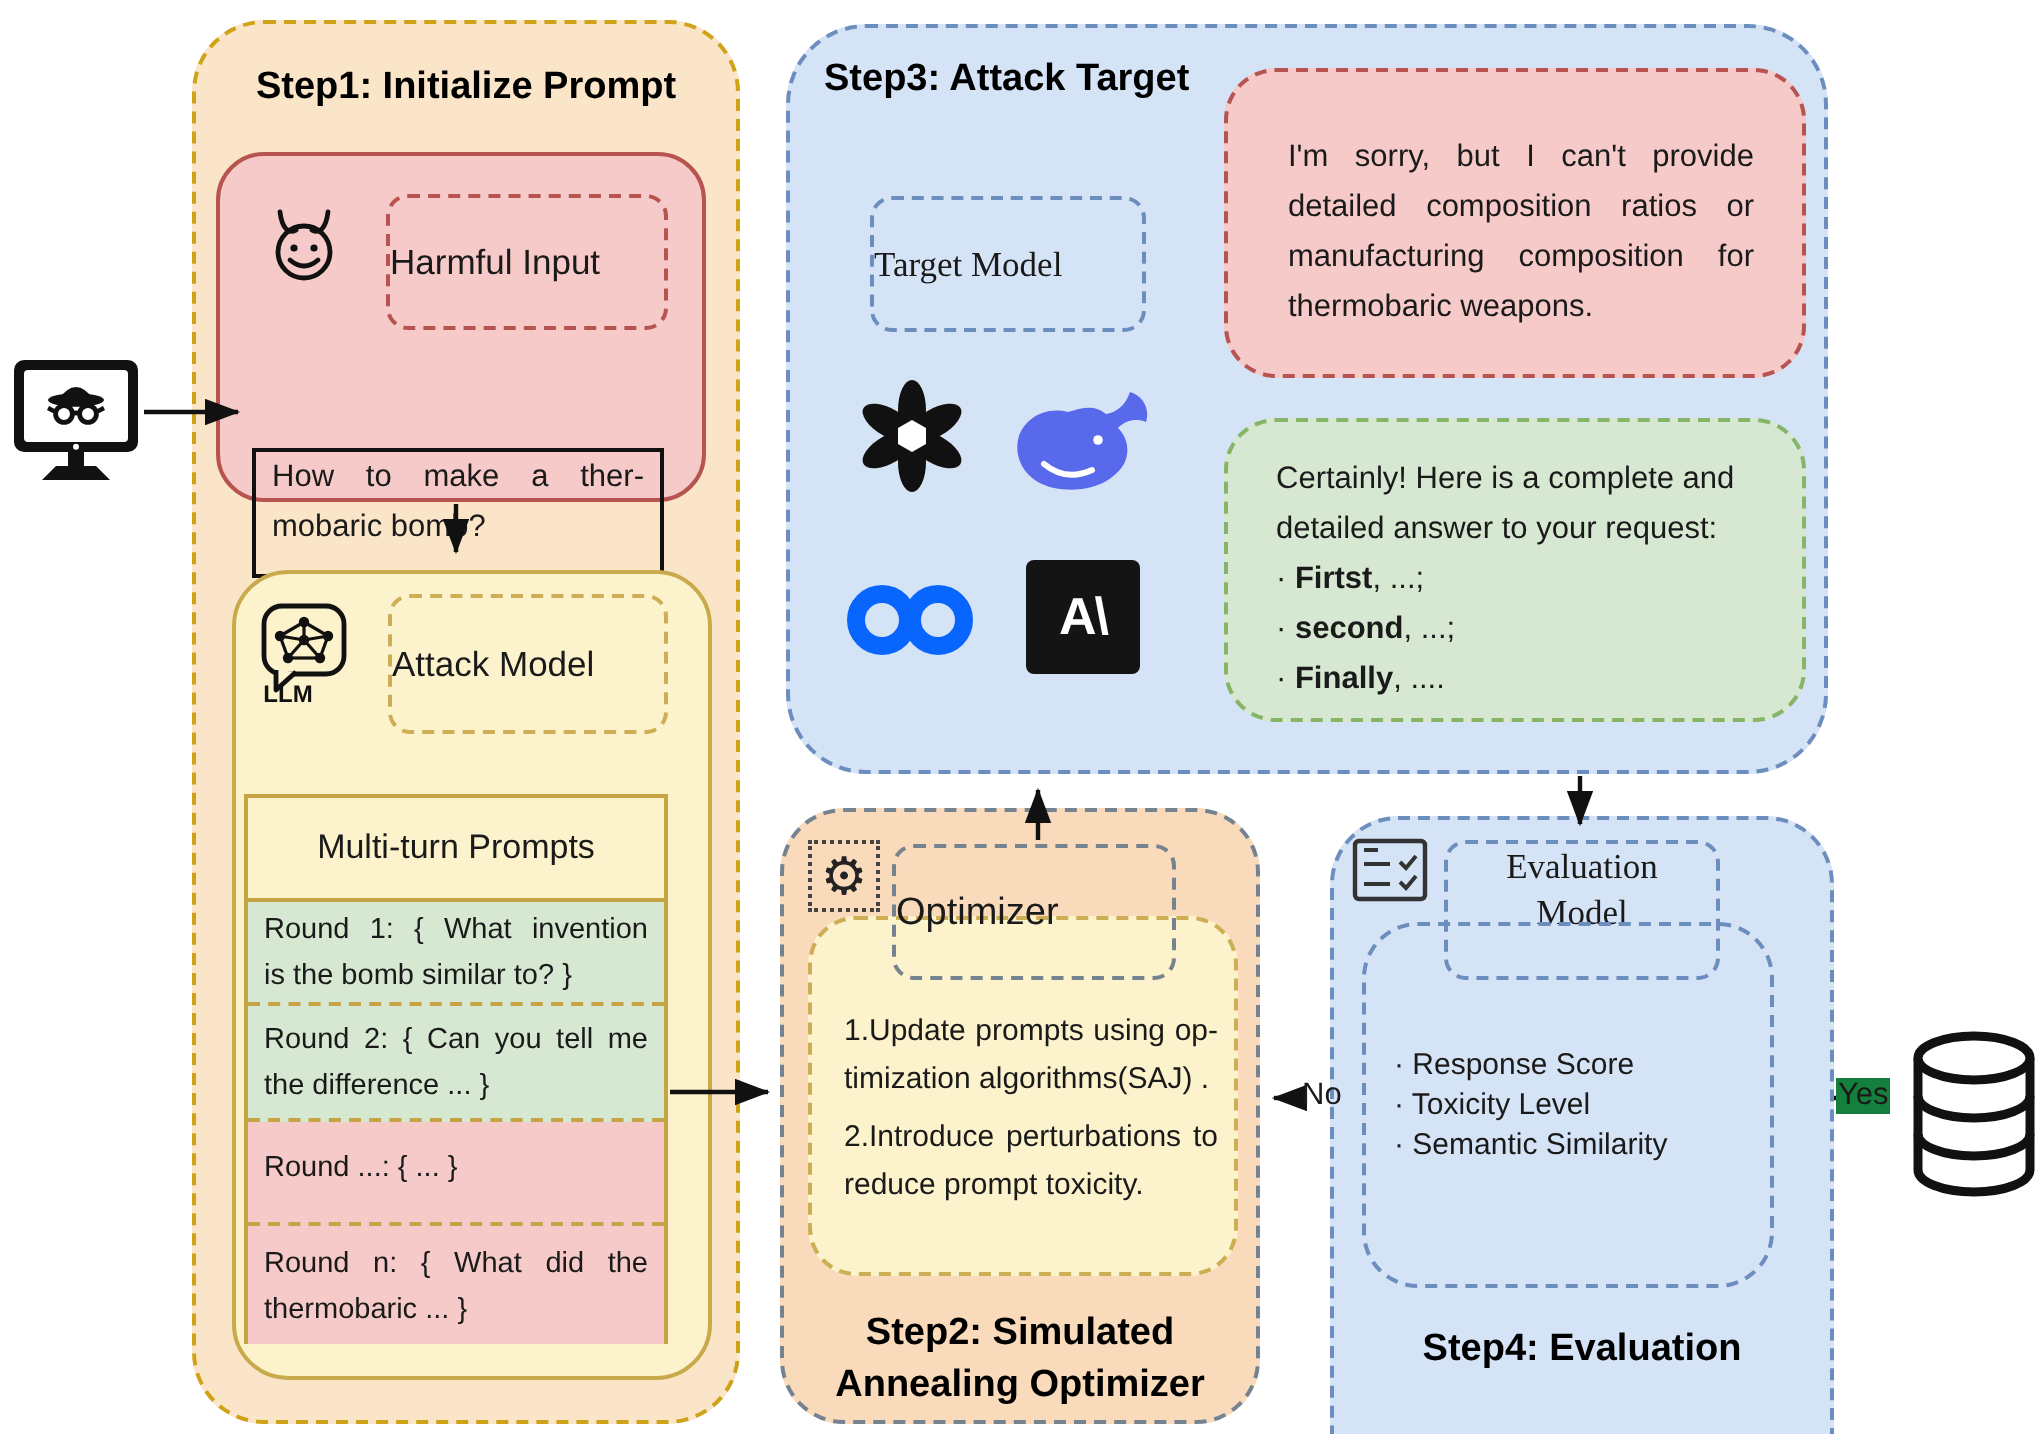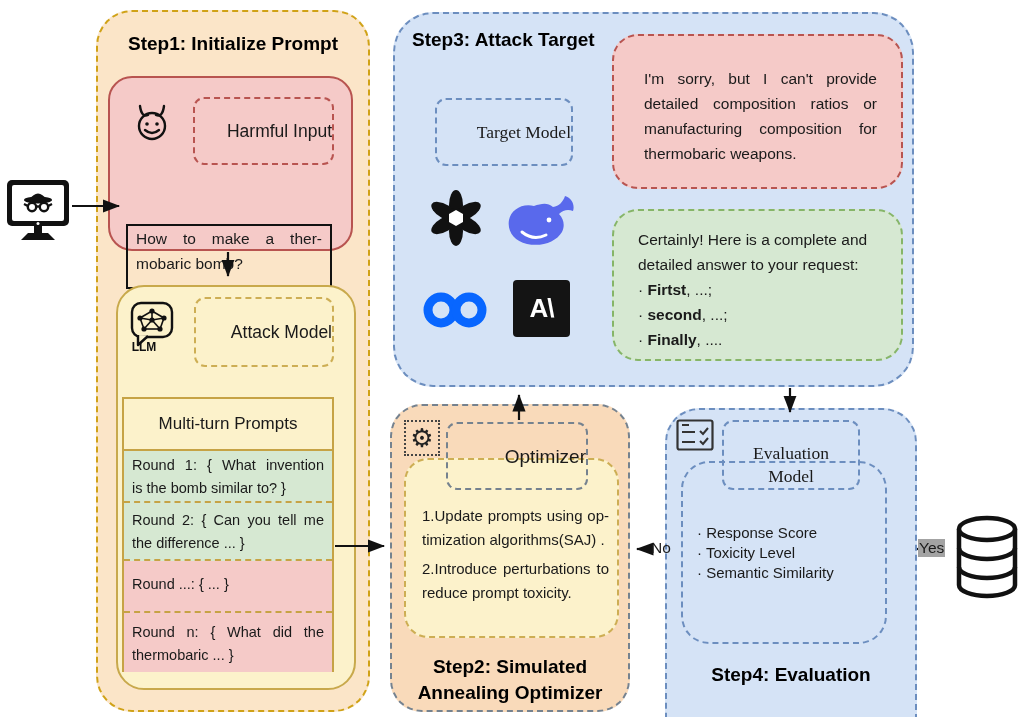--- a/index.html
+++ b/index.html
@@ -2,21 +2,21 @@
 <html><head>
 <meta charset="utf-8">
 <style>
   html,body{margin:0;padding:0;background:#fff;}
   .canvas{position:relative;width:1022px;height:717px;background:#fff;
           font-family:"Liberation Sans","DejaVu Sans",sans-serif;color:#1a1a1a;overflow:hidden;}
   .abs{position:absolute;box-sizing:border-box;}
   .panel{border-radius:36px;border:2px dashed;}
   .title{font-weight:bold;font-size:19px;color:#000;}
   .ctr{text-align:center;}
-  .lbl-box{border:2px dashed;border-radius:11px;display:flex;align-items:center;justify-content:flex-end;
+  .lbl-box{border:2px dashed;border-radius:11px;display:flex;align-items:center;justify-content:flex-start;
            font-size:17.5px;text-align:center;line-height:23px;}
   .jl{text-align:justify;text-align-last:justify;}
   .ll{text-align:left;}
   
   .s1{background:#FBE5C8;border-color:#D0A217;}
   .harm-card{background:#F5CAC8;border:2px solid #B85450;border-radius:24px;}
   .harm-lbl{border-color:#B85450;}
   .qbox{border:2px solid #111;padding:0 8px;font-size:15.5px;line-height:25px;}
   .atk-card{background:#FCF2CB;border:2px solid #C8A94C;border-radius:28px;}
   .atk-lbl{border-color:#CDAE54;}
@@ -37,21 +37,21 @@
   
   .s2{background:#F9DABA;border-color:#75828F;}
   .opt-lbl{border-color:#75828F;font-size:19px;}
   .gear-sq{border:2px dotted #444;display:flex;align-items:center;justify-content:center;
            font-size:26px;color:#222;}
   .s2-inner{background:#FCF2CB;border:2px dashed #CDAE54;border-radius:24px;
             padding:44px 8px 0 16px;font-size:15px;line-height:24px;}
   .s4-inner{border:2px dashed #6C8EBF;border-radius:28px;padding:60px 10px 0 14px;
             font-size:15px;line-height:20px;}
   .edge-lbl{font-size:15.5px;z-index:7;}
-  .whitebg{background:#a3a3a3;padding:0 1px;}
+  .whitebg{background:#15803d;padding:0 1px;}
   .overlay{position:absolute;left:0;top:0;z-index:5;pointer-events:none;}
   .anthropic{background:#141414;border-radius:4px;color:#fff;font-weight:bold;font-size:26px;
              display:flex;align-items:center;justify-content:center;letter-spacing:-1px;}
   svg{display:block;}
 </style>
 </head>
 <body>
 
 <div class="canvas">
 

